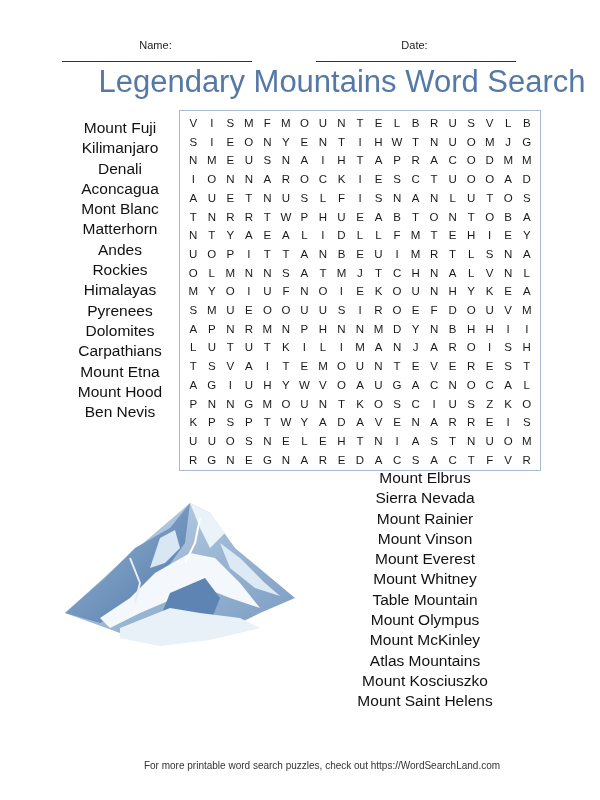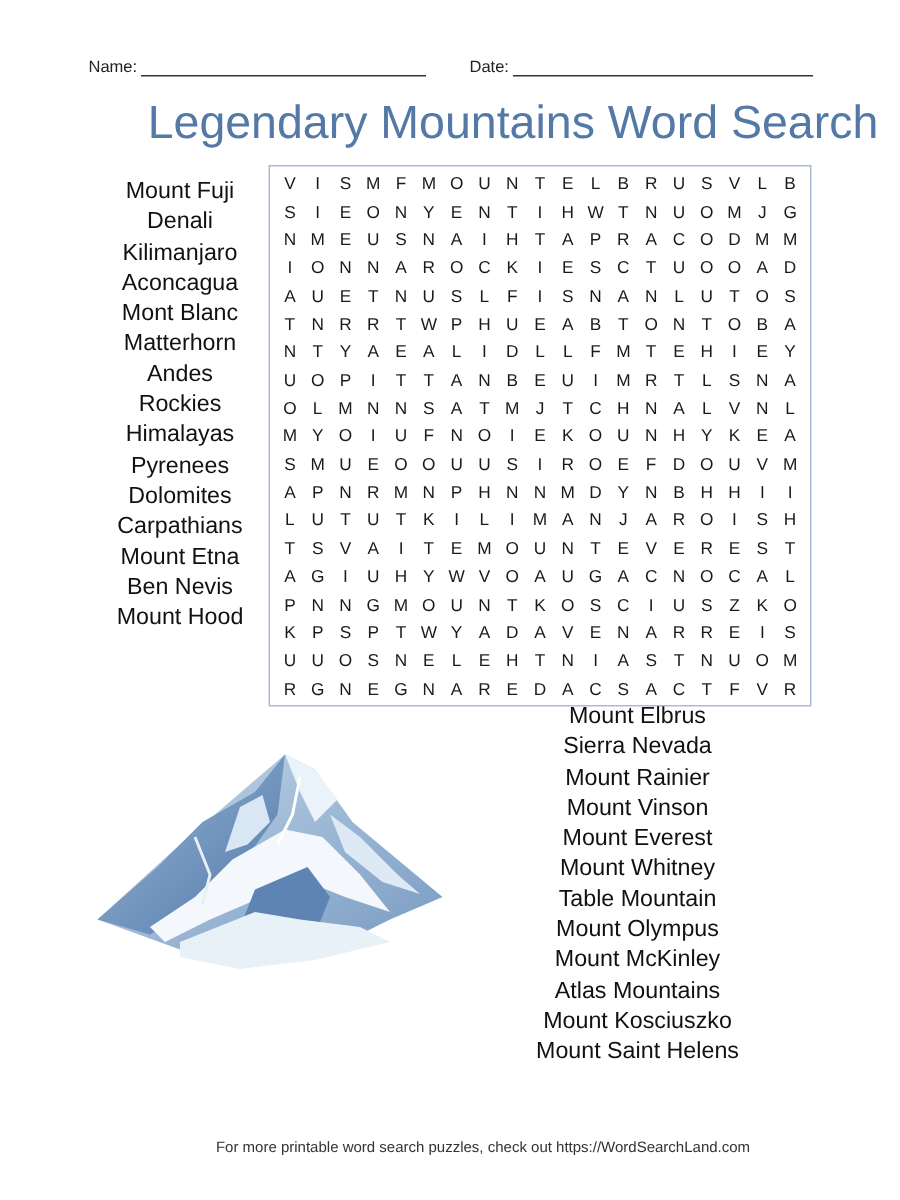--- a/index.html
+++ b/index.html
@@ -1,19 +1,19 @@
 <!DOCTYPE html>
 <html><head>
 <meta charset="utf-8">
 <style>
   * { box-sizing: border-box; margin: 0; padding: 0; }
   html, body { width: 600px; height: 800px; background: #ffffff; overflow: hidden; }
   body { position: relative; font-family: "Liberation Sans", sans-serif; color: #1a1a1a; }
 
-  .header-line { position: absolute; top: 39px; font-size: 11px; color: #222; display: flex; align-items: center; }
+  .header-line { position: absolute; top: 39px; font-size: 11px; color: #222; display: flex; align-items: center; flex-direction: column; }
   .header-line .blank { display: inline-block; border-bottom: 1px solid #333; height: 11px; margin-left: 3px; }
   #name-field { left: 59px; }
   #name-field .blank { width: 190px; }
   #date-field { left: 313px; }
   #date-field .blank { width: 200px; }
 
   .title { position: absolute; top: 64px; left: 0; width: 600px; text-align: center;
            font-size: 31px; color: #5479a6; letter-spacing: 0px; margin-left: 42px; }
 
   .grid { position: absolute; left: 179px; top: 110px; width: 362px; height: 361px;
@@ -402,34 +402,34 @@
     <div class="cell">A</div>
     <div class="cell">C</div>
     <div class="cell">T</div>
     <div class="cell">F</div>
     <div class="cell">V</div>
     <div class="cell">R</div>
   </div>
 
 <div class="wordlist" id="list-left">
     <div>Mount Fuji</div>
+    <div>Kilimanjaro</div>
     <div>Denali</div>
-    <div>Kilimanjaro</div>
     <div>Aconcagua</div>
     <div>Mont Blanc</div>
     <div>Matterhorn</div>
     <div>Andes</div>
     <div>Rockies</div>
     <div>Himalayas</div>
     <div>Pyrenees</div>
     <div>Dolomites</div>
     <div>Carpathians</div>
     <div>Mount Etna</div>
+    <div>Mount Hood</div>
     <div>Ben Nevis</div>
-    <div>Mount Hood</div>
   </div>
 <div class="wordlist" id="list-right">
     <div>Mount Elbrus</div>
     <div>Sierra Nevada</div>
     <div>Mount Rainier</div>
     <div>Mount Vinson</div>
     <div>Mount Everest</div>
     <div>Mount Whitney</div>
     <div>Table Mountain</div>
     <div>Mount Olympus</div>

